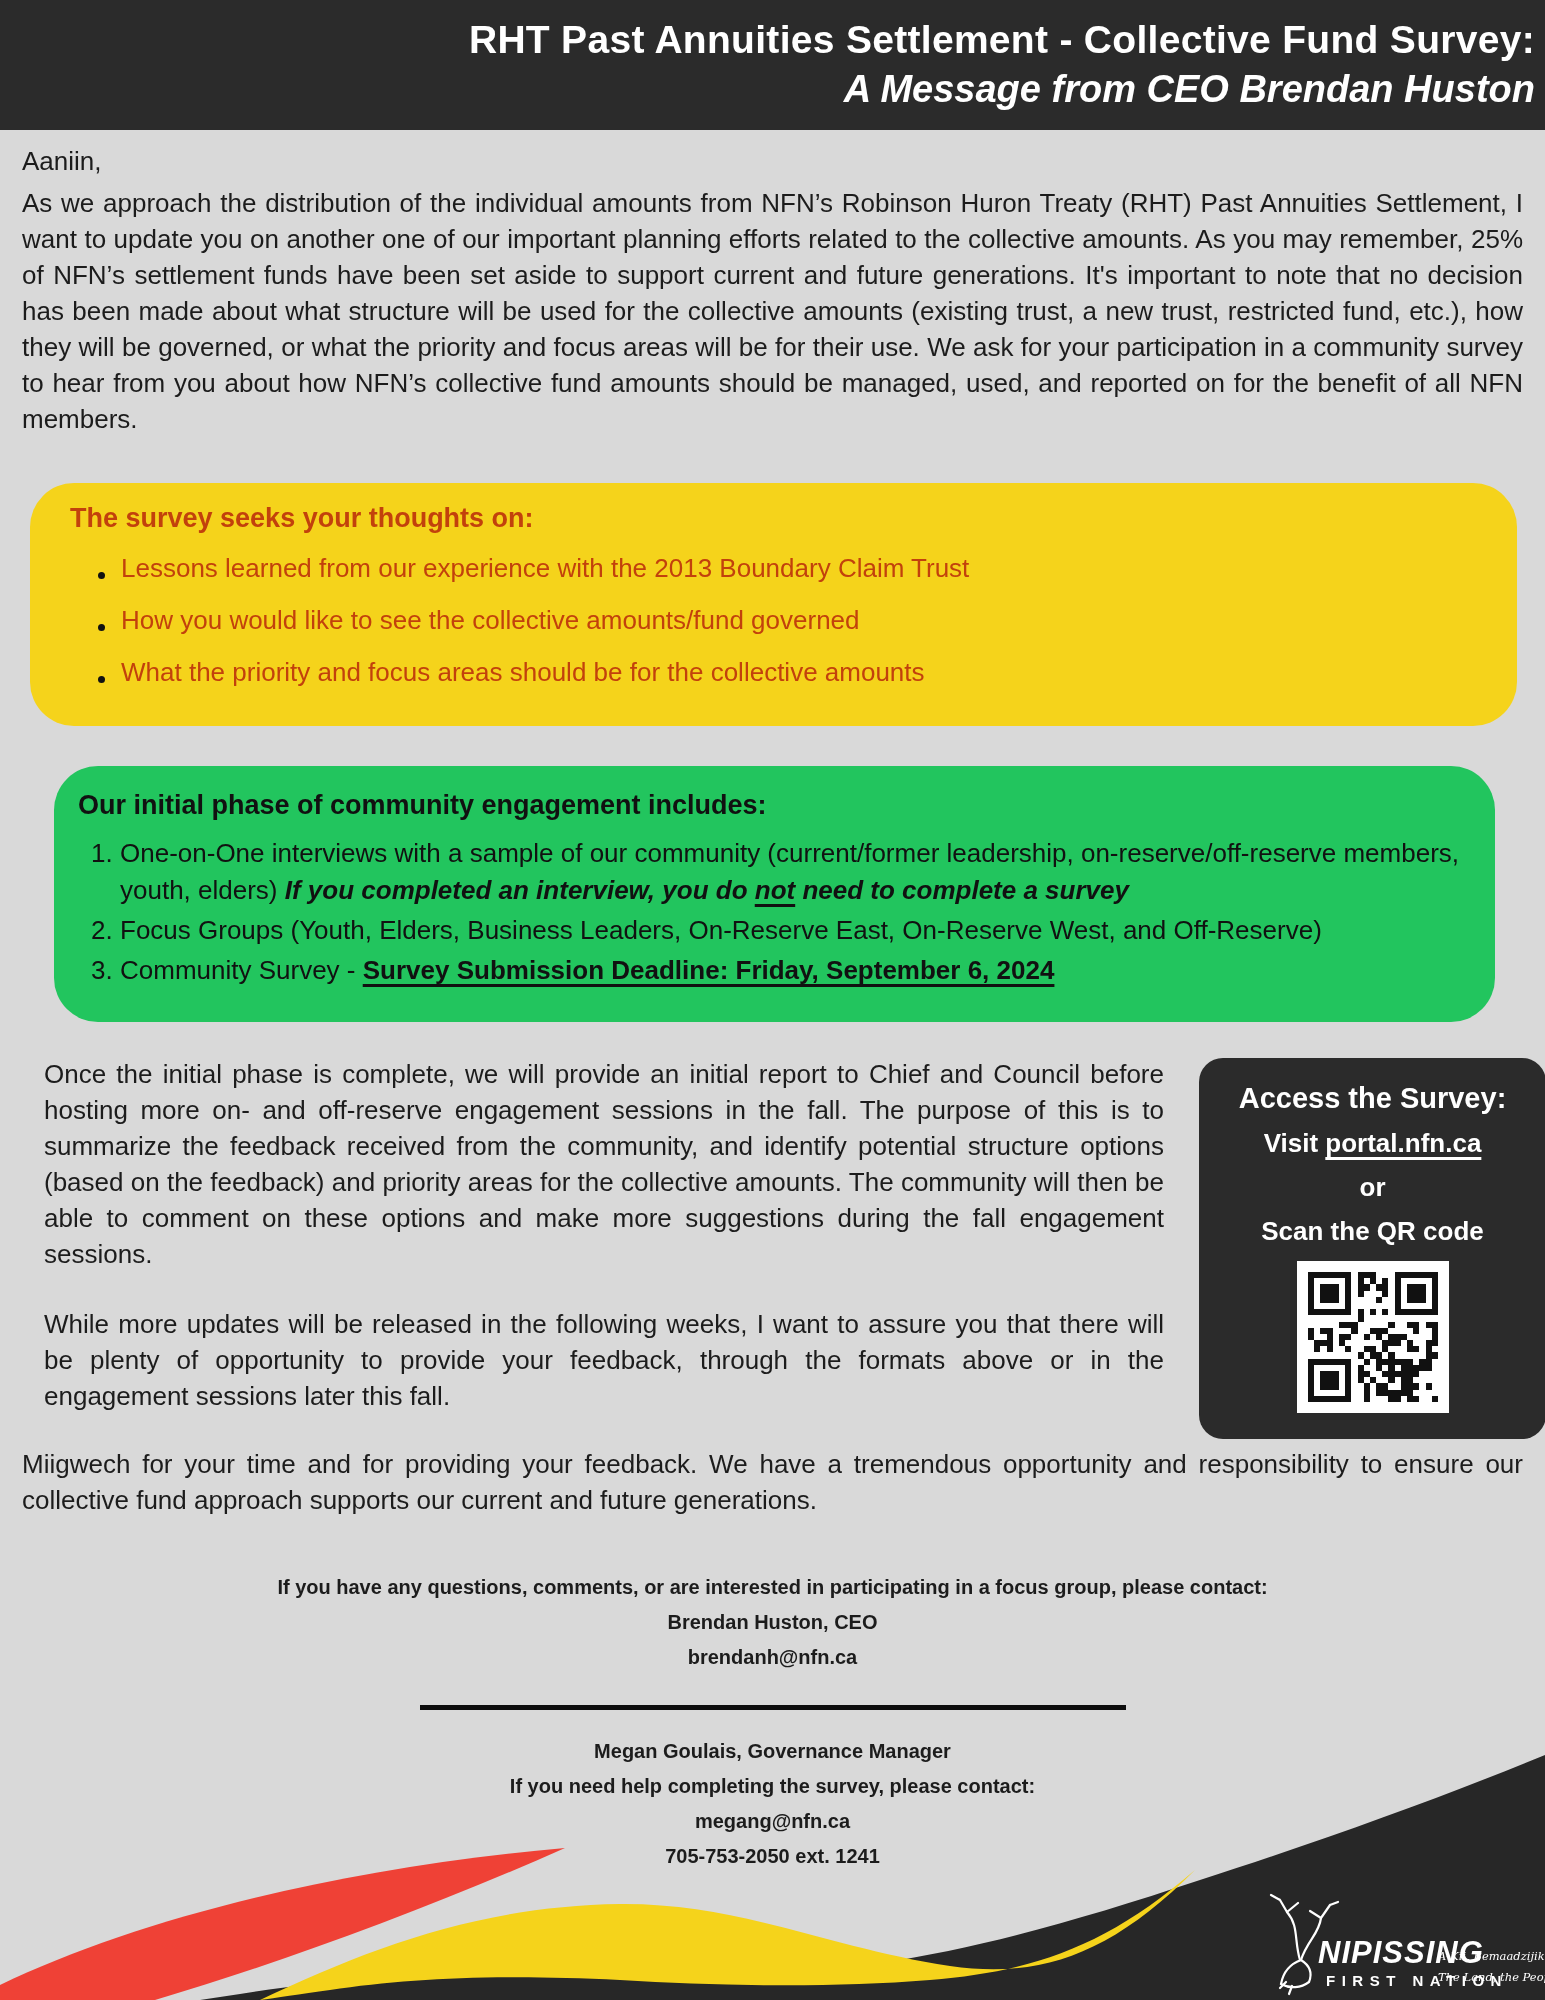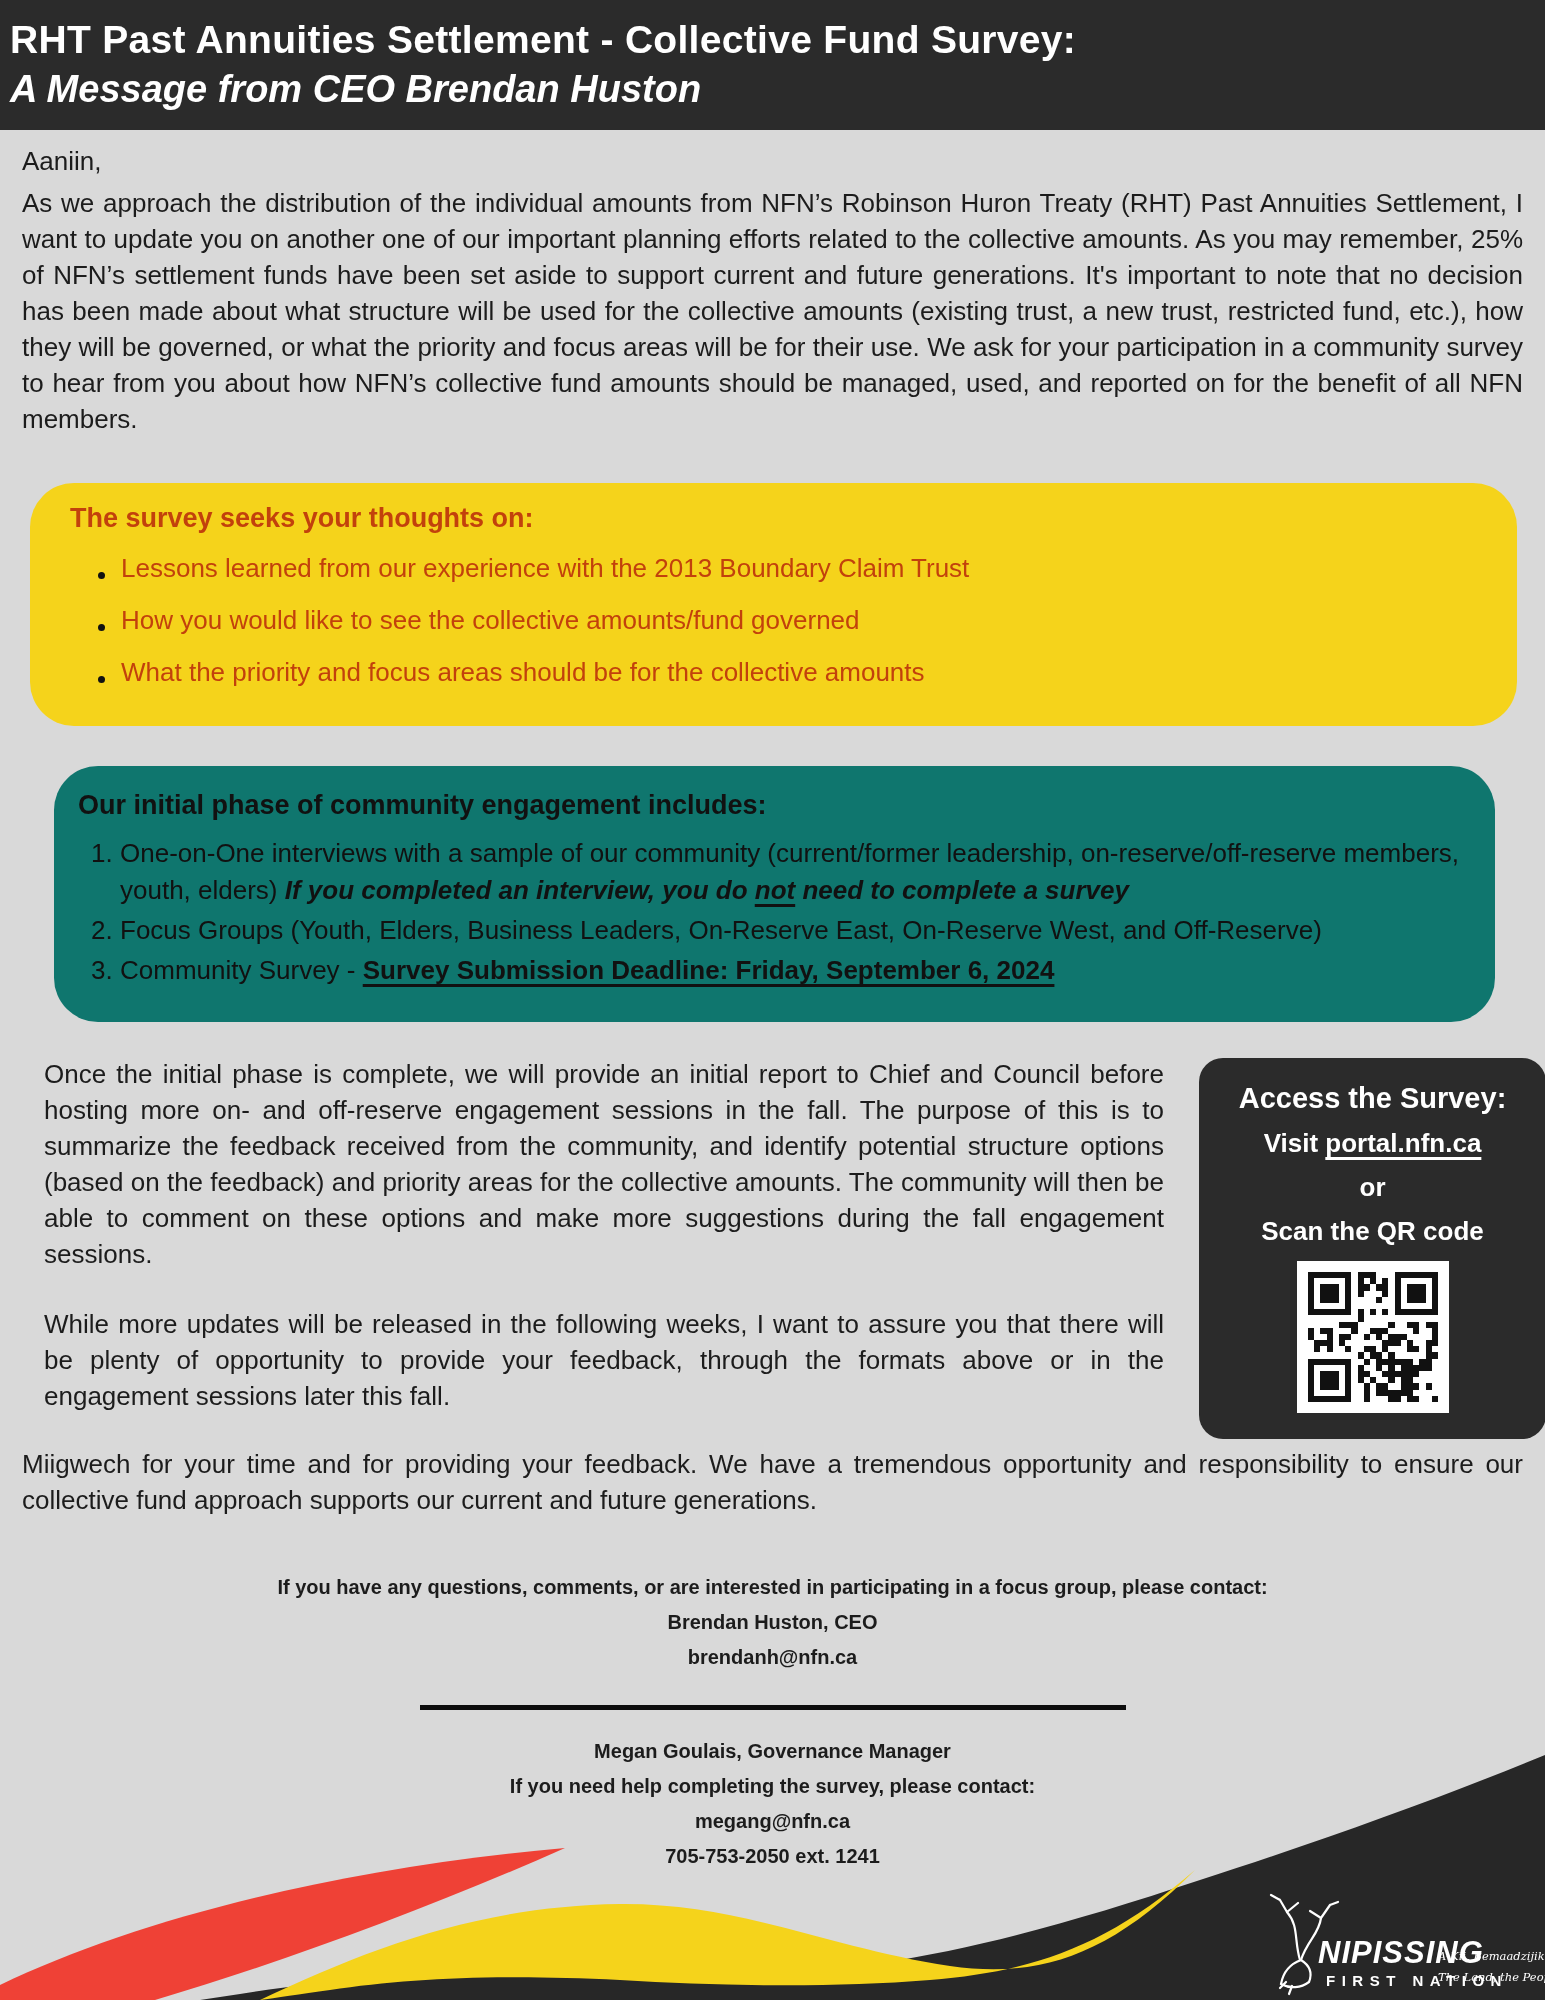--- a/index.html
+++ b/index.html
@@ -4,41 +4,41 @@
 <style>
   * { margin:0; padding:0; box-sizing:border-box; }
   html,body { background:#9a9a9a; }
   .page {
     position:relative; width:1545px; height:2000px; margin:0 auto;
     background:#d9d9d9; overflow:hidden;
     font-family:"Liberation Sans", sans-serif; color:#1c1c1c;
   }
   
   .header {
-    background:#2b2b2b; color:#ffffff; text-align:left;
+    background:#2b2b2b; color:#ffffff; text-align:right;
     padding:16px 10px 20px; height:130px;
   }
   .header .t1 { font-size:39px; font-weight:800; letter-spacing:.3px; line-height:1.25; }
   .header .t2 { font-size:38px; font-weight:800; font-style:italic; line-height:1.3; }
   
   .content { padding:8px 22px 0; }
   .greeting { font-size:26px; margin-top:8px; }
   .para { font-size:26px; line-height:36px; text-align:justify; margin-top:8px; }
   
   .yellow-box {
     background:#f5d31b; border-radius:44px; margin:46px 6px 0 8px;
     padding:20px 40px 28px 40px; color:#c2410c;
   }
   .box-heading { font-size:27px; font-weight:800; margin-bottom:14px; }
   .bullet-row { display:flex; align-items:center; margin:16px 0 8px 28px; }
   .bullet-row .dot { width:7px; height:7px; border-radius:50%; background:#111; margin:15px 16px 0 0; flex:none; }
   .bullet-row .btext { font-size:26px; line-height:36px; }
   
   .white-box {
-    background:#0f766e; border-radius:44px; margin:40px 28px 0 32px;
+    background:#22c55e; border-radius:44px; margin:40px 28px 0 32px;
     padding:24px 34px 30px 24px; color:#111;
   }
   .white-box ol { margin:4px 0 0 0; padding-left:42px; }
   .white-box li { font-size:26px; line-height:37px; margin-bottom:3px; }
   .bi { font-weight:700; font-style:italic; }
   .u  { text-decoration:underline; text-decoration-thickness:3px; text-underline-offset:5px; }
   .bu { font-weight:800; text-decoration:underline; text-decoration-thickness:3px; text-underline-offset:5px; }
   
   .two-col { position:relative; margin:34px 22px 0; min-height:382px; }
   .left-col { width:1120px; }

